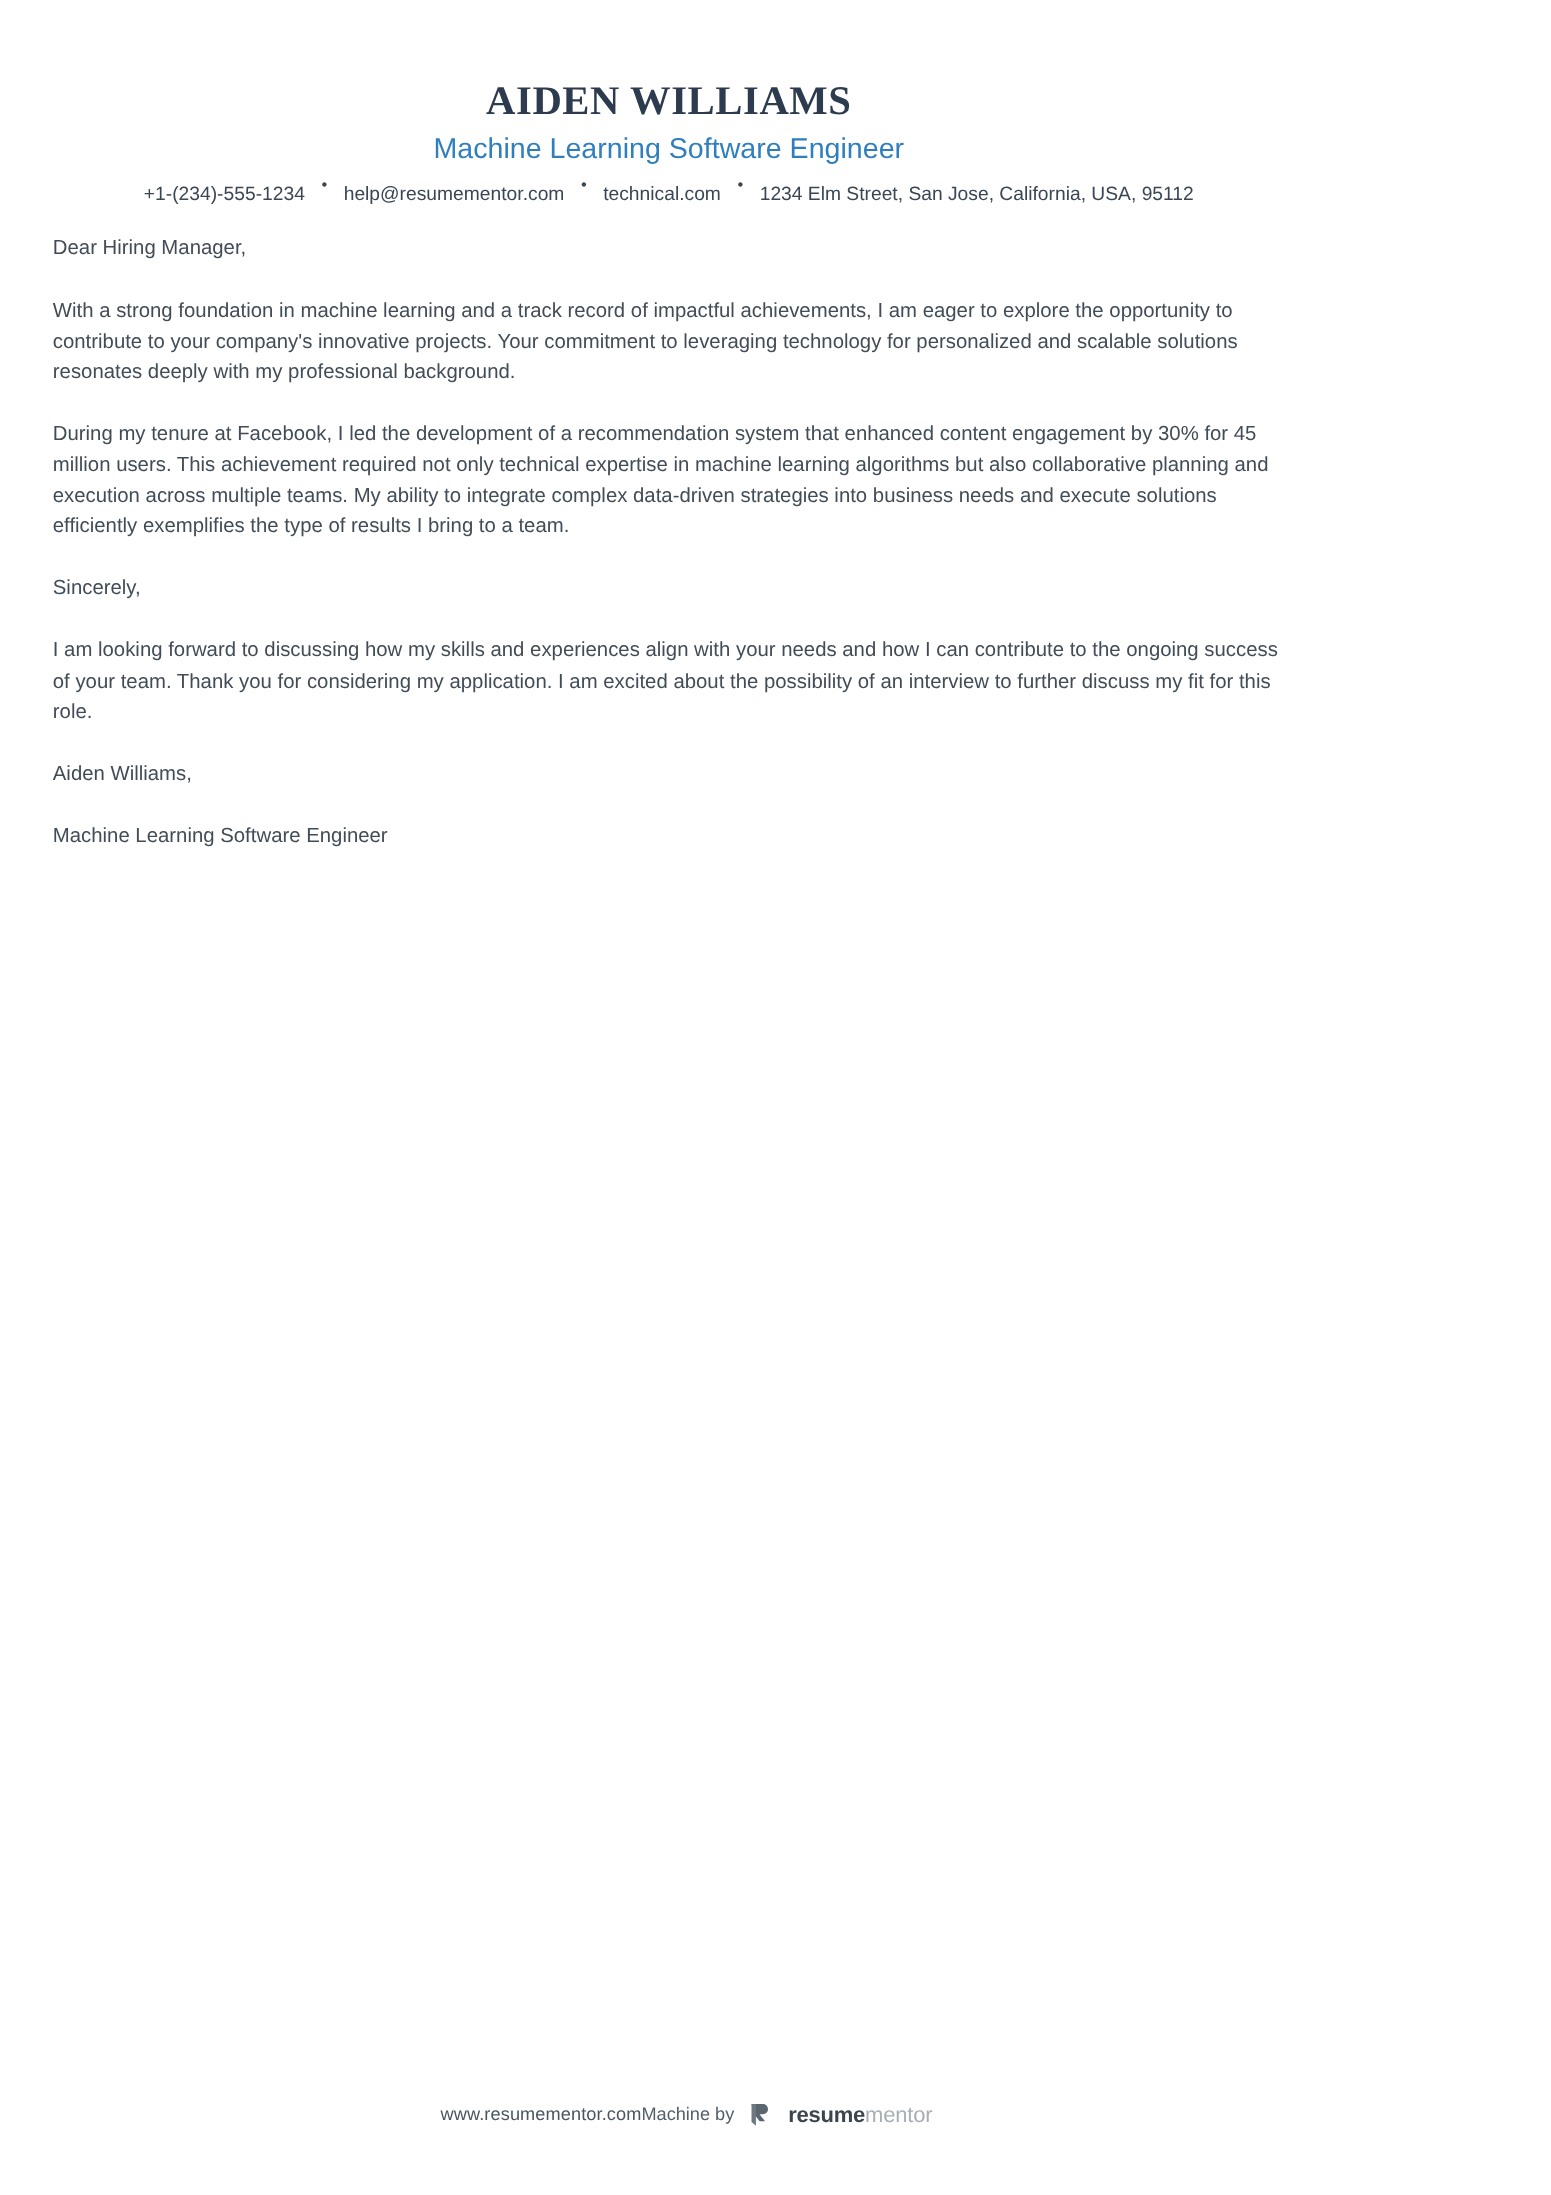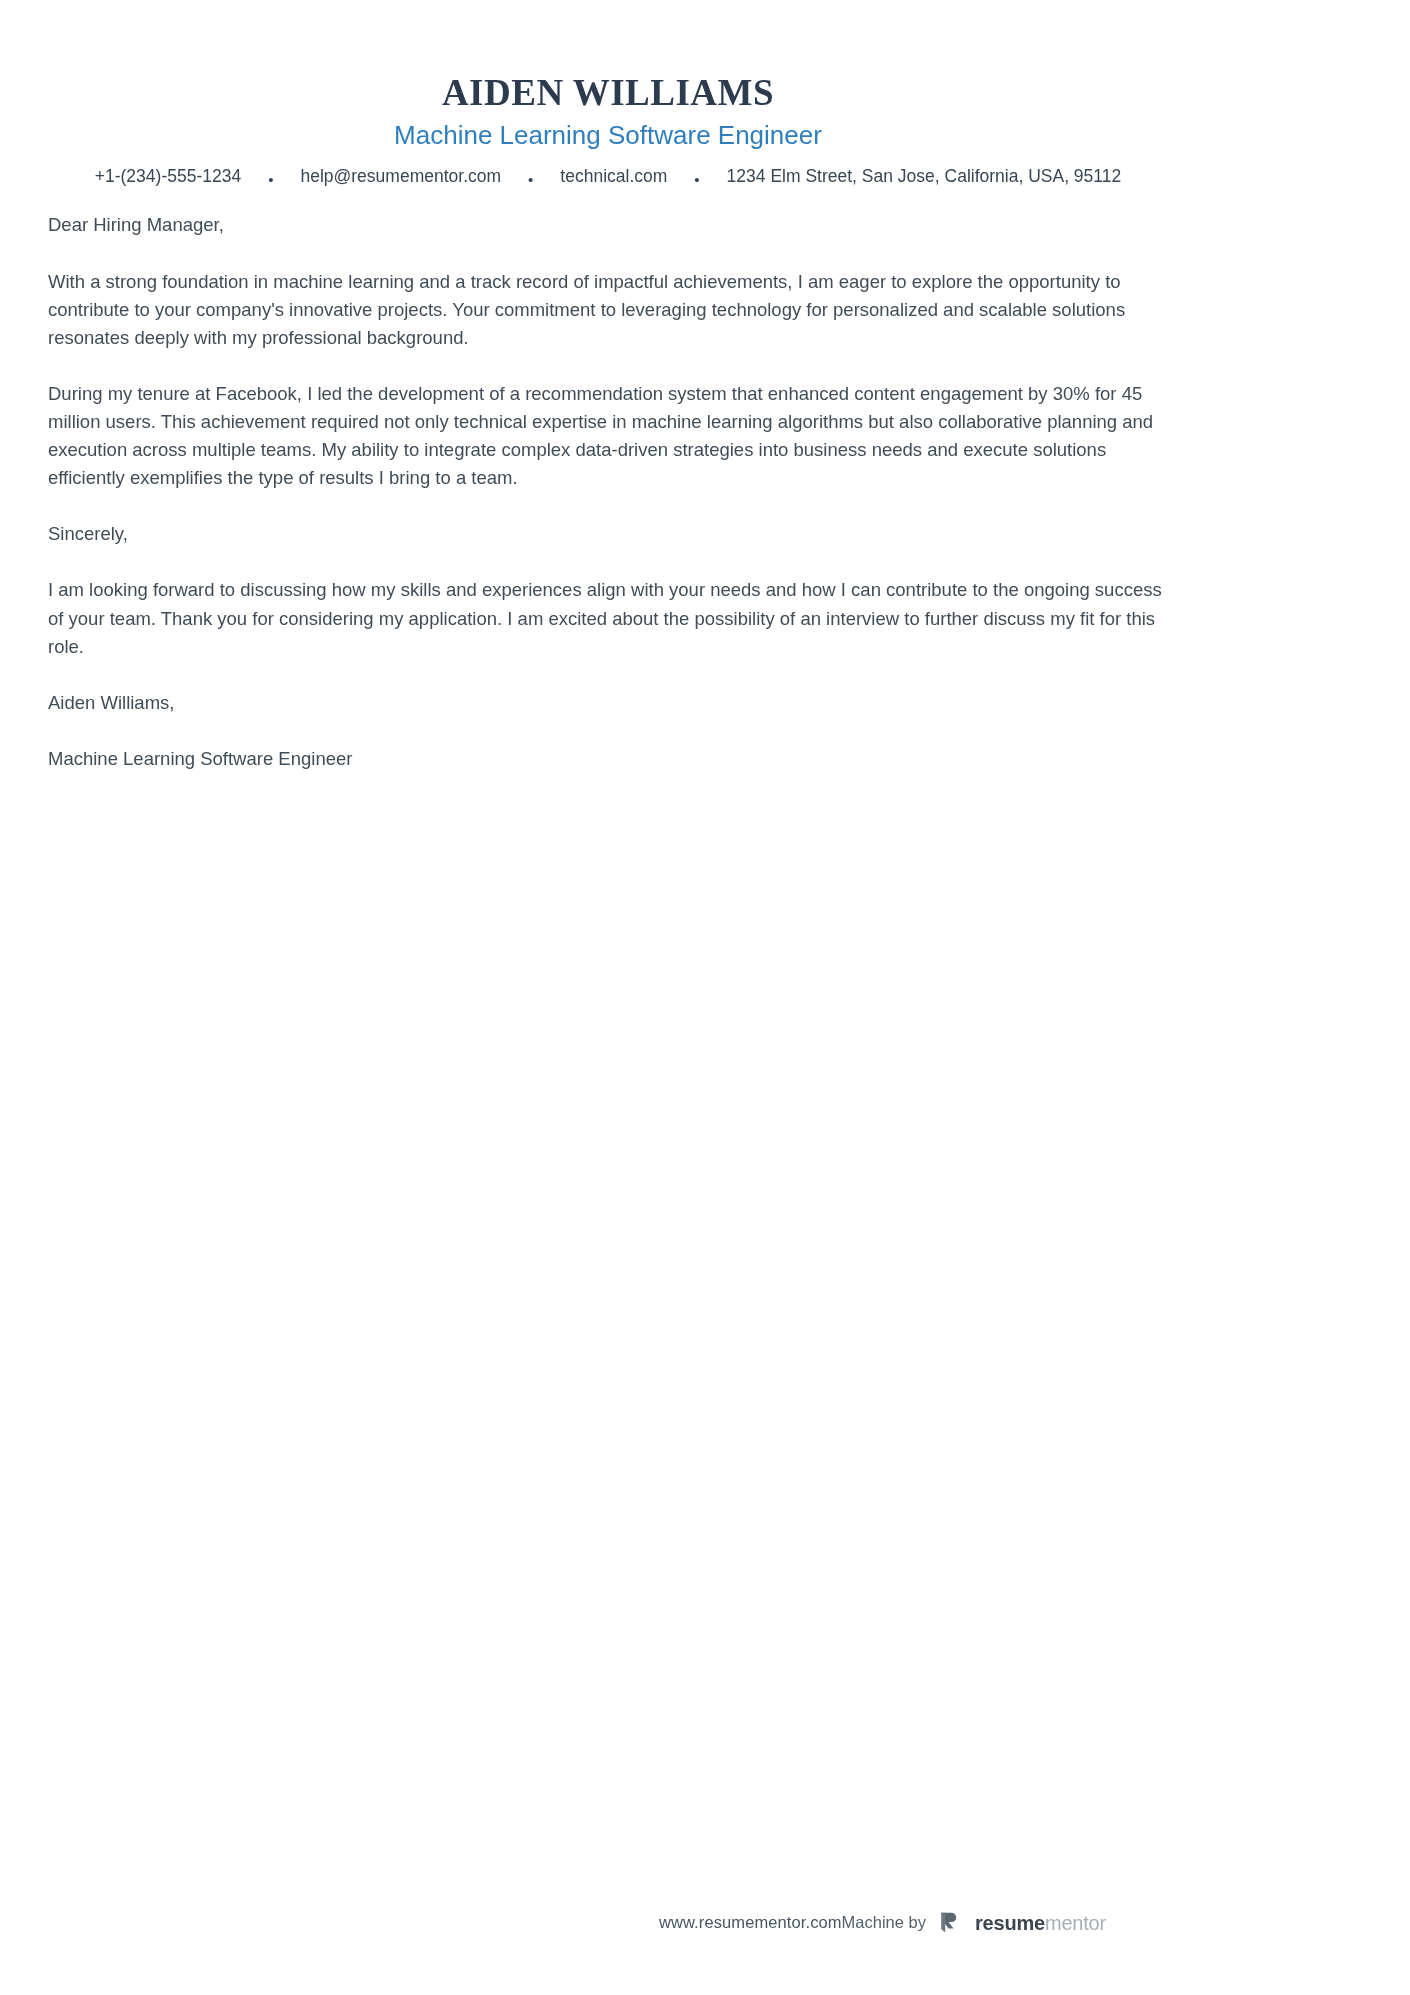--- a/index.html
+++ b/index.html
@@ -43,23 +43,23 @@
     line-height: 1.3;
     margin: 6px 0 0 0;
   }
   .contact-line {
     margin-top: 10px;
     font-size: 17.5px;
     color: #3a4654;
     line-height: 1.5;
     display: flex;
     justify-content: center;
-    align-items: flex-end;
+    align-items: flex-start;
     flex-wrap: wrap;
-    gap: 16px;
+    gap: 4px;
   }
   .contact-item { white-space: nowrap; }
   .contact-sep {
     display: inline-block;
     margin: 0 11px;
     color: #3a4654;
     font-size: 15px;
     line-height: 1;
     position: relative;
     top: -2px;
@@ -100,21 +100,21 @@
 
   
   .footer {
     position: absolute;
     left: 12px;
     right: 0;
     bottom: 62px;
     padding: 0 110px;
     display: flex;
     align-items: center;
-    justify-content: flex-end;
+    justify-content: center;
     box-sizing: border-box;
     margin-left: 20px;
   }
   .footer-url {
     font-size: 16.5px;
     color: #4a5562;
     letter-spacing: 0.1px;
   }
   .powered {
     display: flex;

